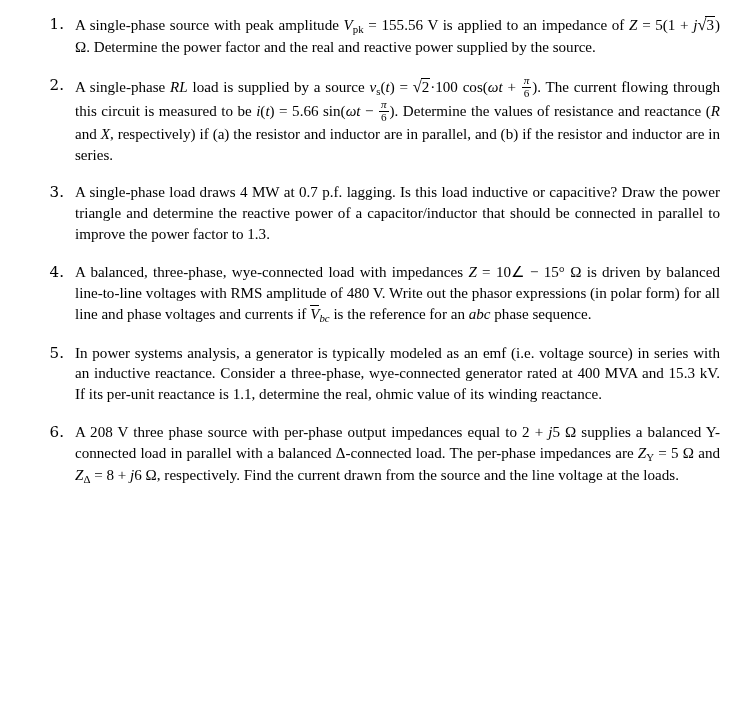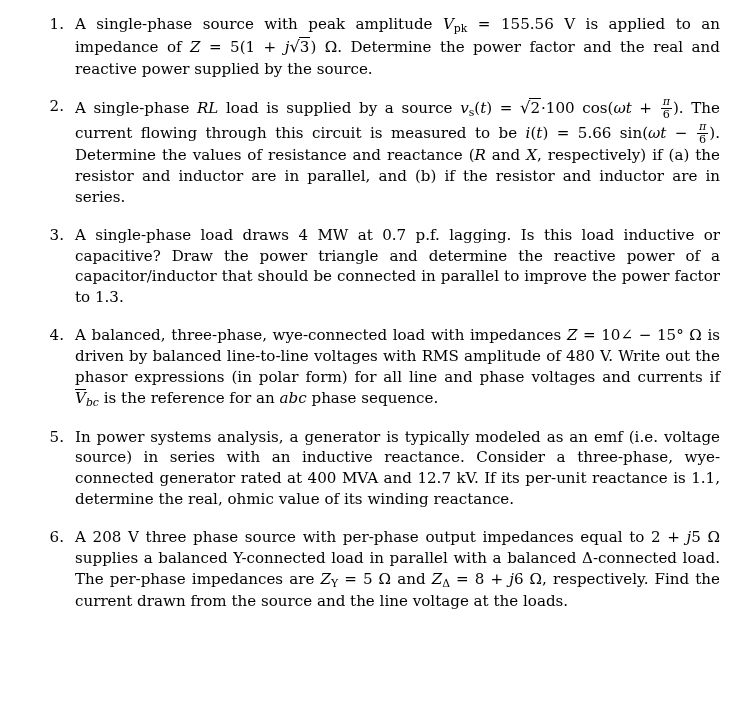--- a/index.html
+++ b/index.html
@@ -30,20 +30,21 @@
     flex: 0 0 28px;
     text-align: right;
     padding-right: 11px;
     white-space: nowrap;
   }
   .problem-body {
     flex: 1 1 auto;
     text-align: justify;
     text-justify: inter-word;
     hyphens: none;
+    font-family: Liberation Serif, serif;
   }
   
   i.m {
     font-style: italic;
   }
   .sub {
     font-size: 0.72em;
     vertical-align: -0.28em;
     font-style: normal;
   }
@@ -107,21 +108,21 @@
     <span class="problem-body">A single-phase load draws 4 MW at 0.7 p.f. lagging. Is this load inductive or capacitive? Draw the power triangle and determine the reactive power of a capacitor/inductor that should be connected in parallel to improve the power factor to 1.3.</span>
   </li>
 
   <li class="problem">
     <span class="problem-number">4.</span>
     <span class="problem-body">A balanced, three-phase, wye-connected load with impedances <i class="m">Z</i> = 10<span class="angle">∠</span> − 15° Ω is driven by balanced line-to-line voltages with RMS amplitude of 480 V. Write out the phasor expressions (in polar form) for all line and phase voltages and currents if <span class="nowrap"><span class="ovl"><i class="m">V</i></span><span class="sub"><i class="m">bc</i></span></span> is the reference for an <i class="m">abc</i> phase sequence.</span>
   </li>
 
   <li class="problem">
     <span class="problem-number">5.</span>
-    <span class="problem-body">In power systems analysis, a generator is typically modeled as an emf (i.e. voltage source) in series with an inductive reactance. Consider a three-phase, wye-connected generator rated at 400 MVA and 12.7 kV. If its per-unit reactance is 1.1, determine the real, ohmic value of its winding reactance.</span>
+    <span class="problem-body">In power systems analysis, a generator is typically modeled as an emf (i.e. voltage source) in series with an inductive reactance. Consider a three-phase, wye-connected generator rated at 400 MVA and 15.3 kV. If its per-unit reactance is 1.1, determine the real, ohmic value of its winding reactance.</span>
   </li>
 
   <li class="problem">
     <span class="problem-number">6.</span>
     <span class="problem-body">A 208 V three phase source with per-phase output impedances equal to 2 + <i class="m">j</i>5 Ω supplies a balanced Y-connected load in parallel with a balanced Δ-connected load. The per-phase impedances are <i class="m">Z<span class="sub">Y</span></i> = 5 Ω and <i class="m">Z</i><span class="sub">Δ</span> = 8 + <i class="m">j</i>6 Ω, respectively. Find the current drawn from the source and the line voltage at the loads.</span>
   </li>
 
 </ol>
 
 </body></html>

